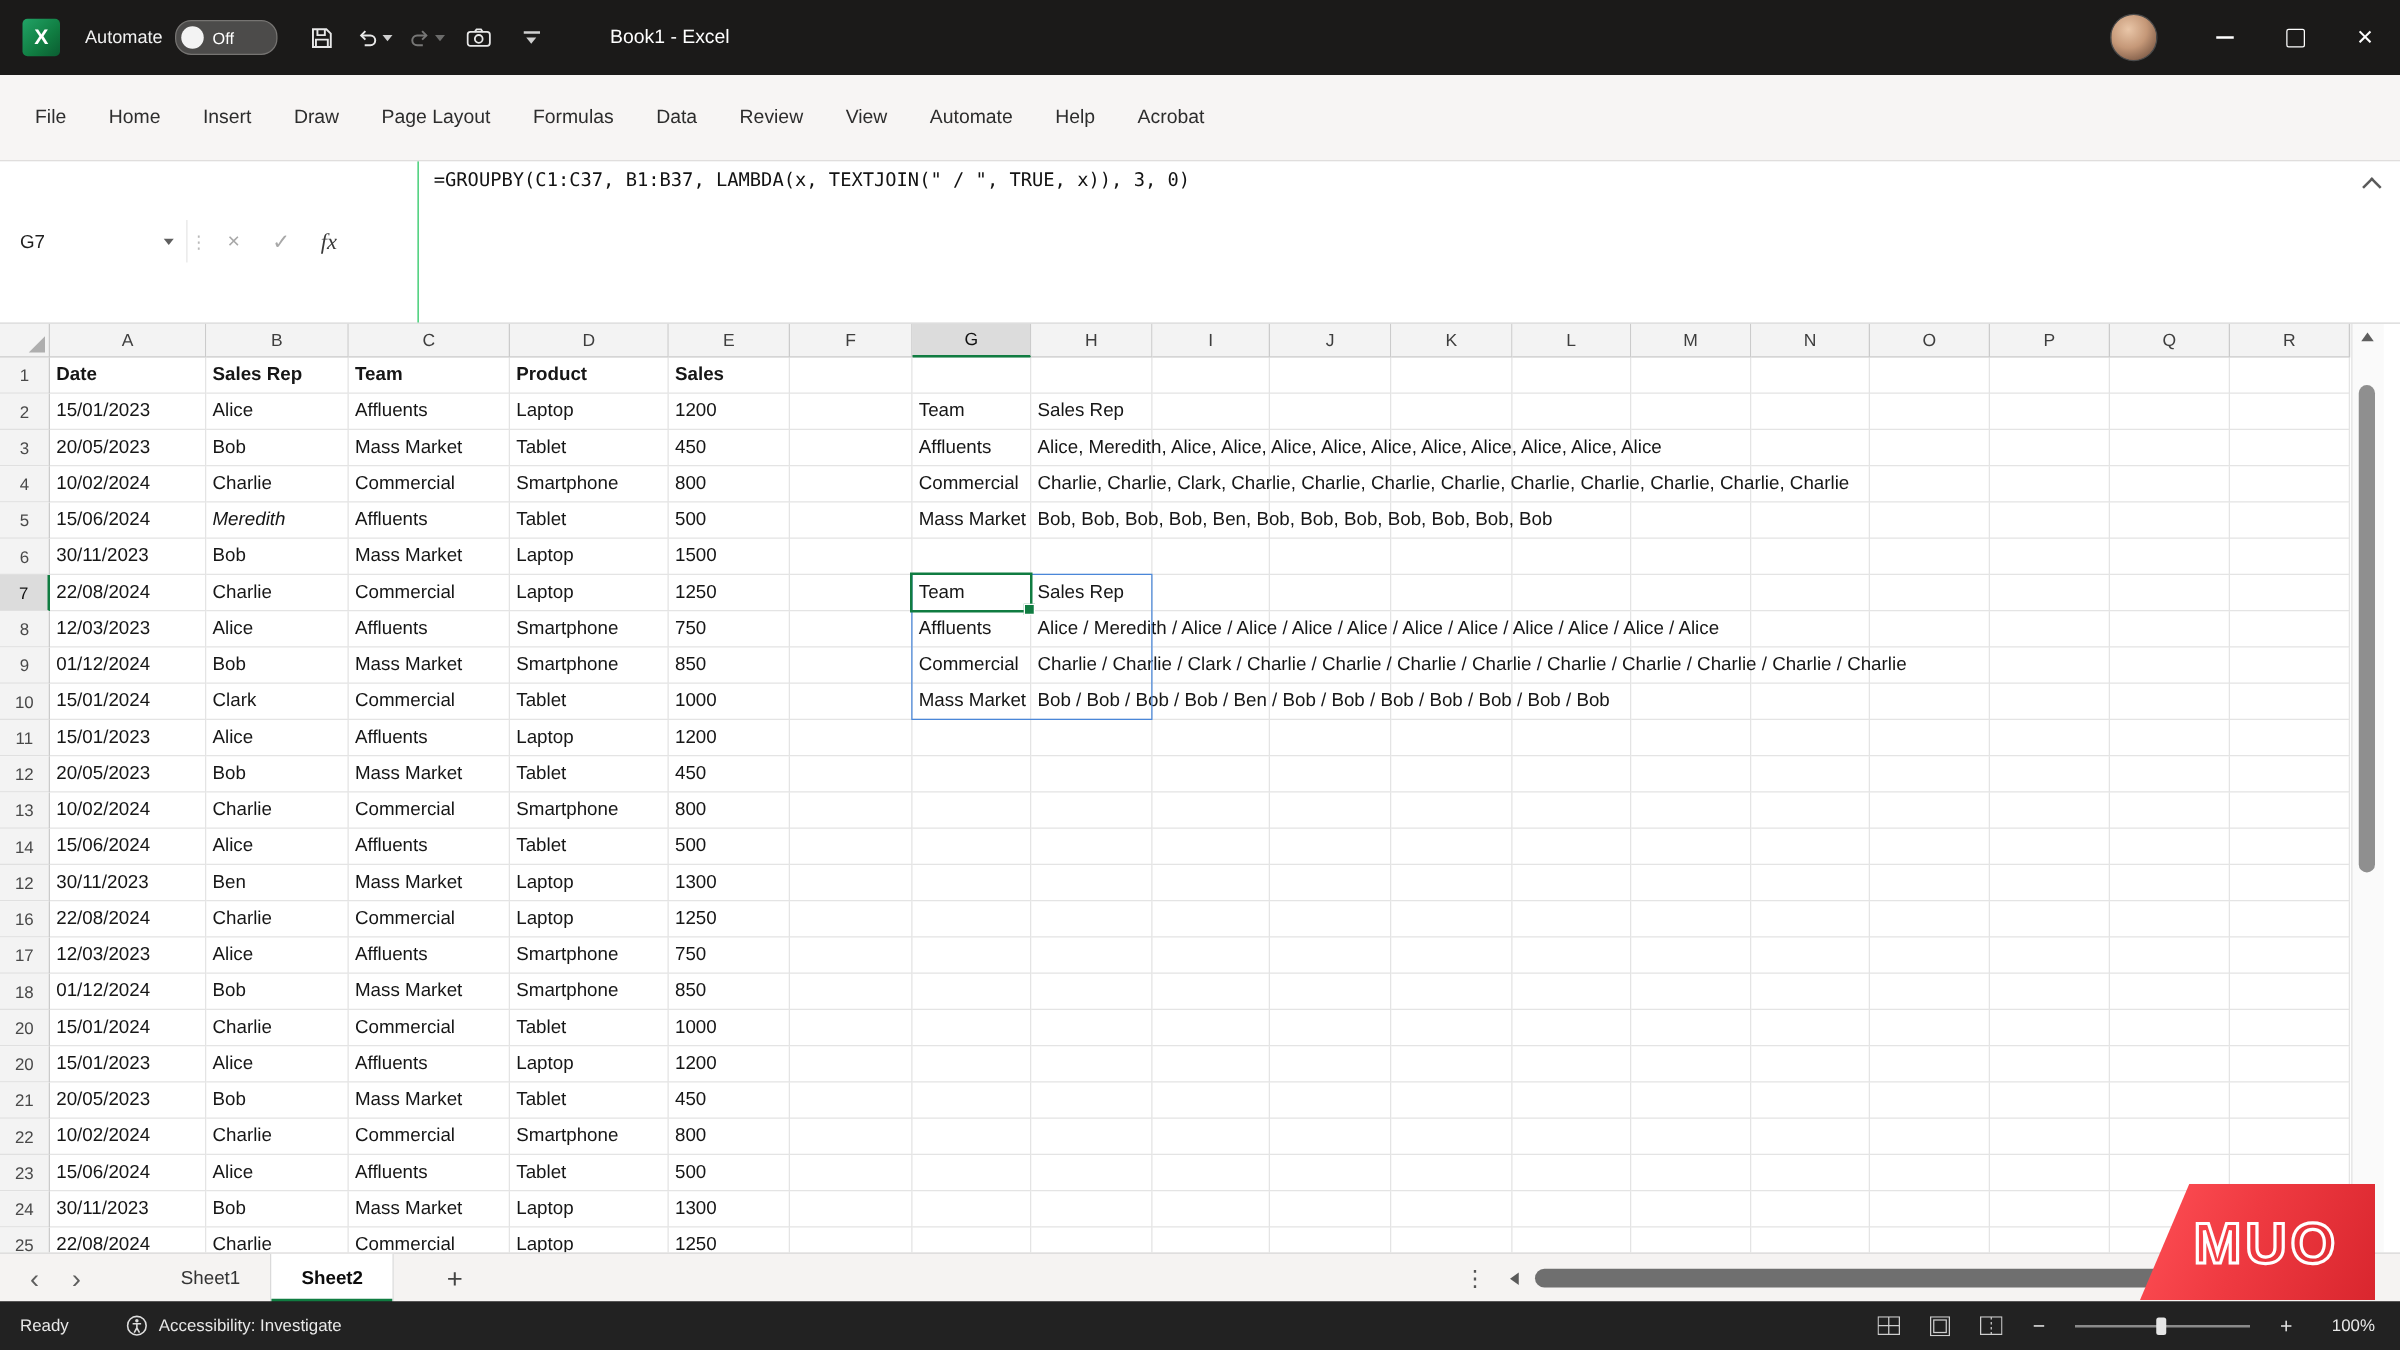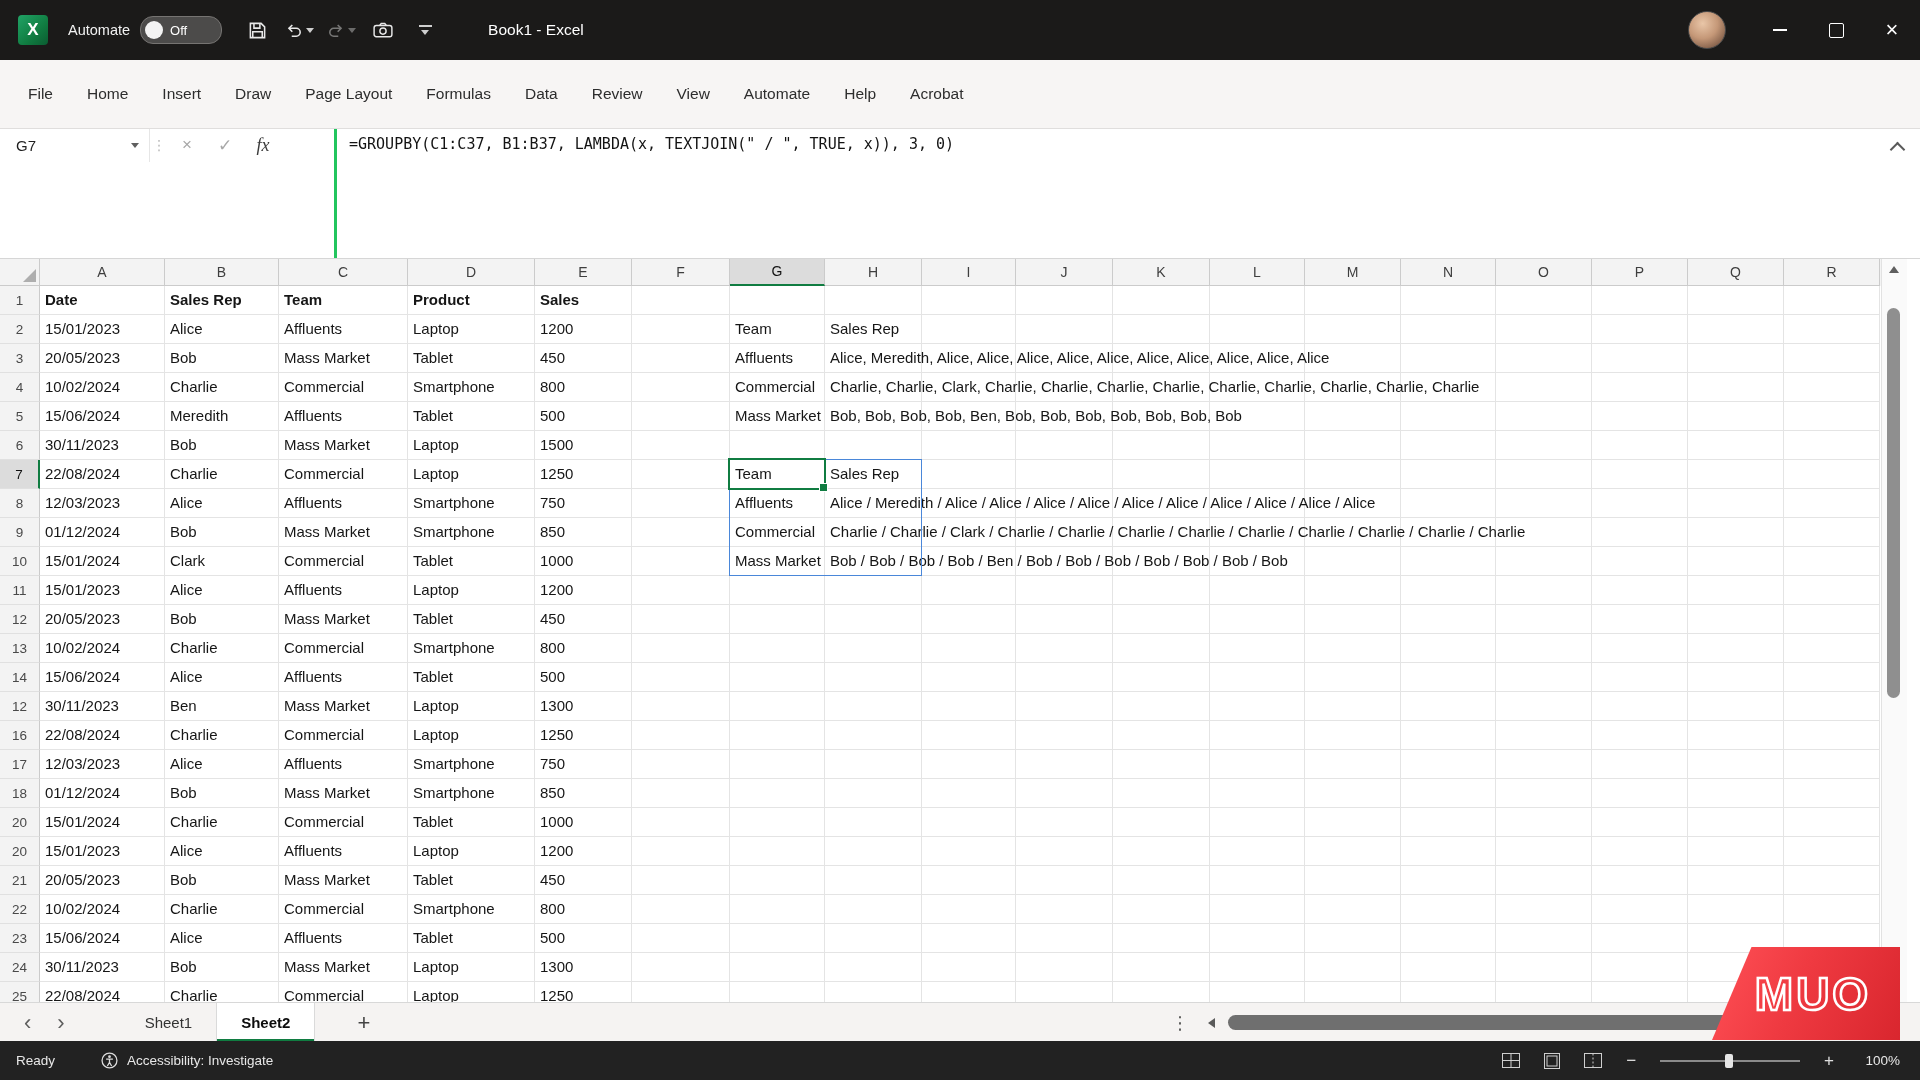--- a/index.html
+++ b/index.html
@@ -35,21 +35,21 @@
   
   .menubar{position:absolute;top:60px;left:0;right:0;height:68px;background:#f7f5f4;border-bottom:1px solid #e0dedd;display:flex;align-items:center;z-index:19;}
   #ribbon-tabs{display:flex;gap:34px;margin-left:28px;}
   .rtab{font-size:15.5px;color:#2d2d2d;cursor:pointer;white-space:nowrap;}
   .menubar-right{margin-left:auto;display:flex;align-items:center;gap:14px;margin-right:18px;}
   .comments-btn{height:38px;border:1px solid #c9c7c5;background:#fdfdfd;border-radius:4px;display:flex;align-items:center;gap:9px;padding:0 16px;font-size:15px;color:#333;cursor:pointer;}
   .share-btn{height:38px;background:#107c41;border-radius:4px;display:flex;align-items:center;gap:9px;padding:0 13px;font-size:15px;color:#fff;cursor:pointer;}
   .share-div{width:1px;height:22px;background:rgba(255,255,255,.45);}
   
   .formula-row{position:absolute;top:128px;left:0;right:0;height:130px;background:#fff;border-bottom:1px solid #d6d6d6;display:flex;z-index:18;}
-  .fx-left{width:334px;border-right:3px solid #22c55e;display:flex;align-items:flex-start;}
+  .fx-left{width:334px;border-right:1px solid #22c55e;display:flex;align-items:center;}
   .name-box{width:150px;height:34px;display:flex;align-items:center;padding-left:16px;font-size:15px;color:#1f1f1f;cursor:pointer;border-right:1px solid #e6e6e6;box-sizing:border-box;}
   .name-box .caret{margin-left:auto;margin-right:10px;}
   .drag-dots{width:18px;height:34px;display:flex;align-items:center;justify-content:center;color:#b9b9b9;font-size:14px;}
   .fxbtn{width:38px;height:34px;display:flex;align-items:center;justify-content:center;font-size:17px;color:#a8a8a8;cursor:pointer;}
   .fxbtn.fx-label{color:#3a3a3a;font-style:italic;font-family:"Liberation Serif",serif;font-size:18px;}
   .formula-text{flex:1;padding:7px 46px 0 12px;font-family:"DejaVu Sans Mono",monospace;font-size:15px;color:#131313;white-space:pre;overflow:hidden;}
   .collapse-btn{position:absolute;right:12px;top:10px;width:22px;height:18px;display:flex;align-items:center;justify-content:center;cursor:pointer;}
   .chev-up{width:9px;height:9px;border-left:2px solid #5a5a5a;border-top:2px solid #5a5a5a;transform:rotate(45deg);margin-top:4px;}
   
   .grid-wrap{position:absolute;top:258px;left:0;width:1881px;height:744px;overflow:hidden;background:#fff;z-index:5;}
@@ -309,21 +309,21 @@
       <div class="g-c" style="width: 96px;"></div>
       <div class="g-c" style="width: 95px;"></div>
       <div class="g-c" style="width: 96px;"></div>
       <div class="g-c" style="width: 96px;"></div>
       <div class="g-c" style="width: 96px;"></div>
       <div class="g-c" style="width: 96px;"></div>
     </div>
     <div class="g-row">
       <div class="g-rn">5</div>
       <div class="g-c" style="width: 125px;"><span>15/06/2024</span></div>
-      <div class="g-c" style="width: 114px;"><span>Meredith</span></div>
+      <div class="g-c" style="width: 114px; font-style: italic;"><span>Meredith</span></div>
       <div class="g-c" style="width: 129px;"><span>Affluents</span></div>
       <div class="g-c" style="width: 127px;"><span>Tablet</span></div>
       <div class="g-c num" style="width: 97px;"><span>500</span></div>
       <div class="g-c" style="width: 98px;"></div>
       <div class="g-c" style="width: 95px;"><span>Mass Market</span></div>
       <div class="g-c ofv" style="width: 97px;"><span class="spill">Bob, Bob, Bob, Bob, Ben, Bob, Bob, Bob, Bob, Bob, Bob, Bob</span></div>
       <div class="g-c" style="width: 94px;"></div>
       <div class="g-c" style="width: 97px;"></div>
       <div class="g-c" style="width: 97px;"></div>
       <div class="g-c" style="width: 95px;"></div>

